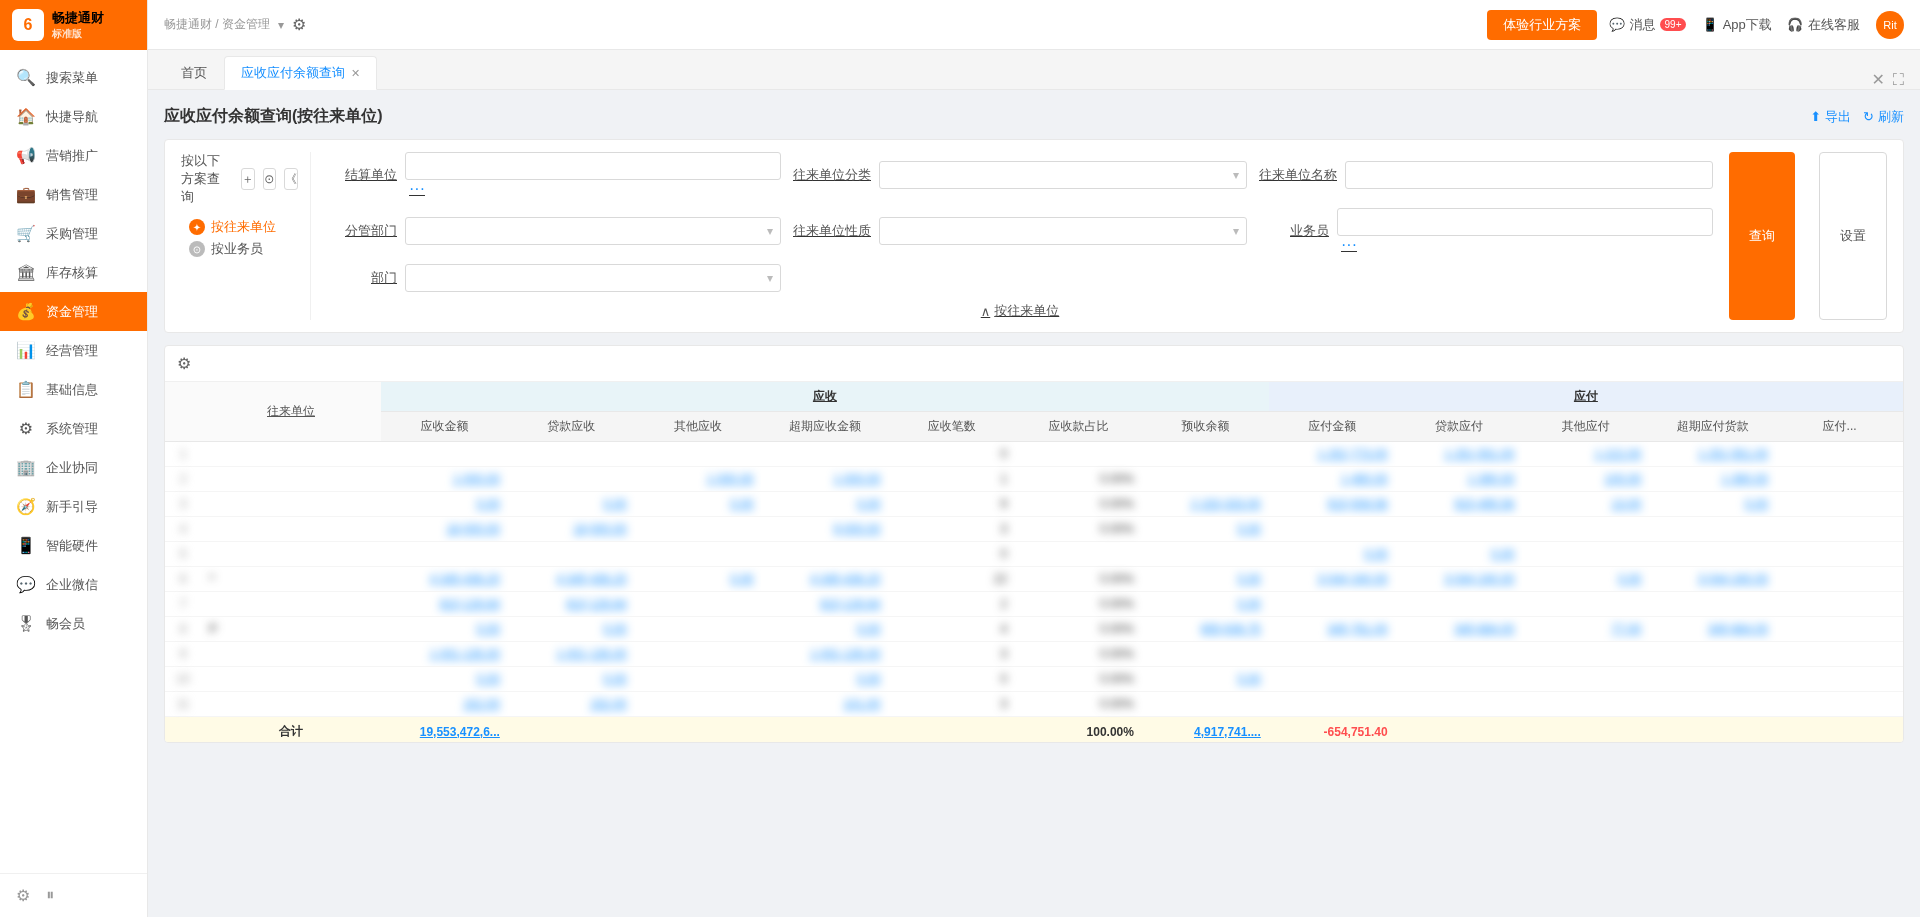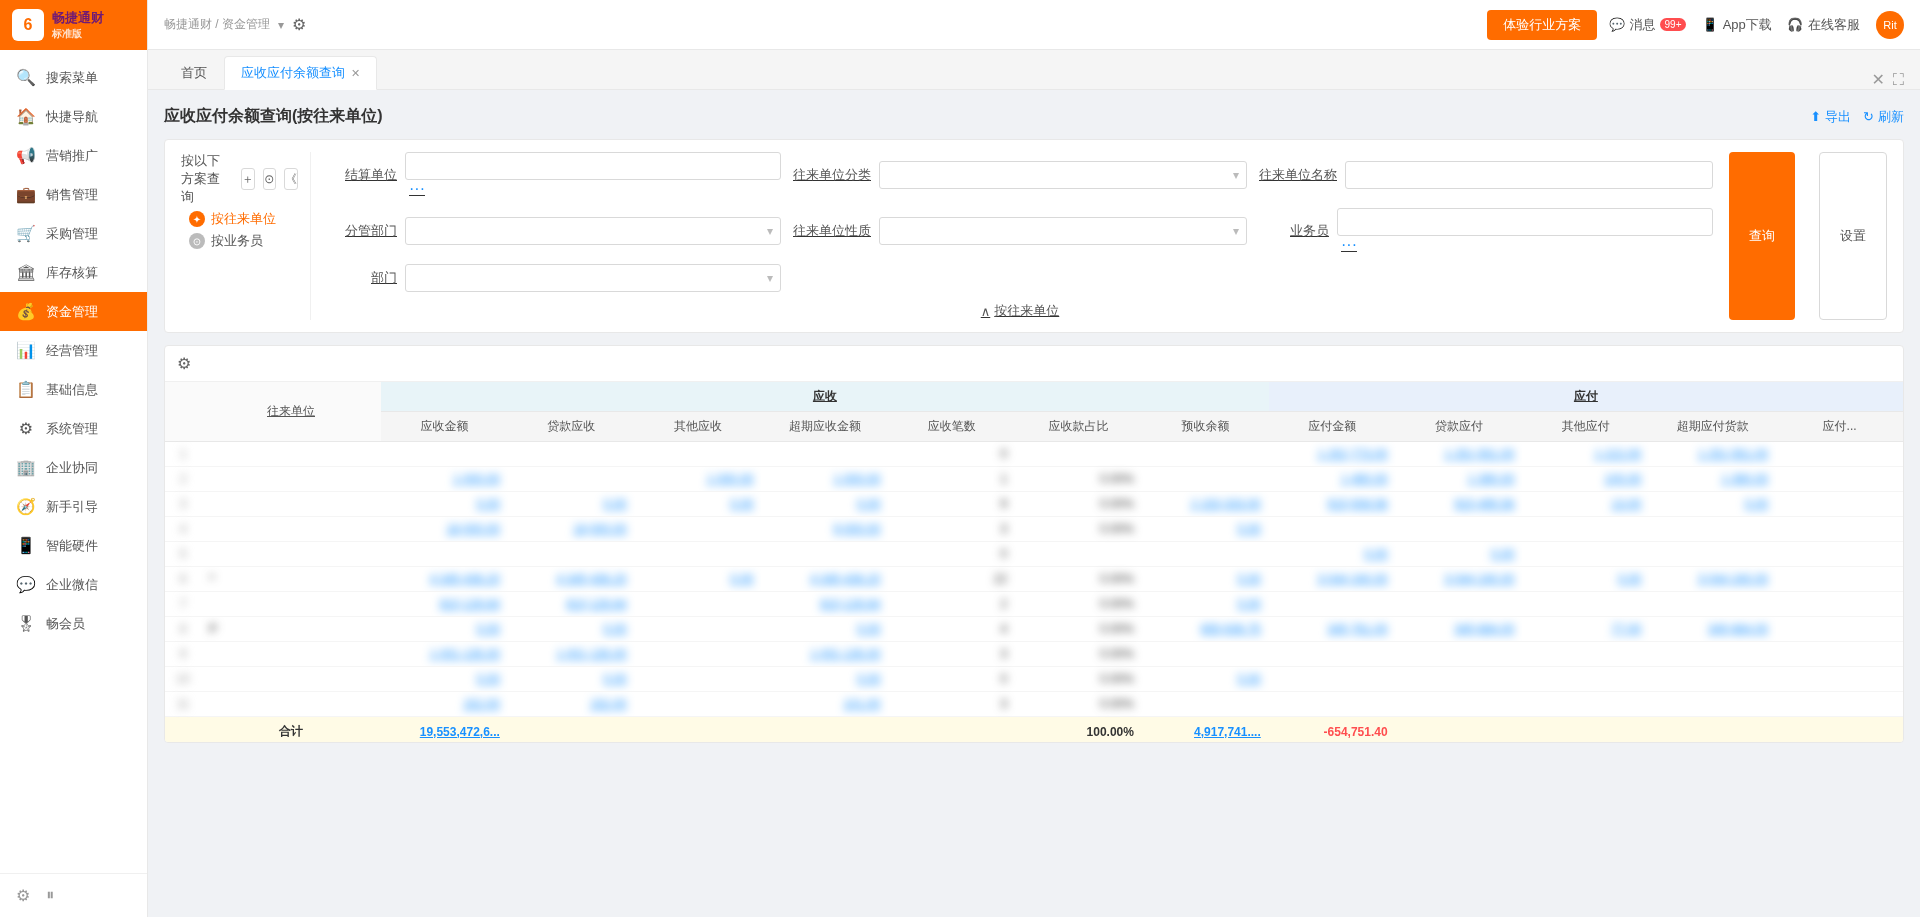--- a/index.html
+++ b/index.html
@@ -11,21 +11,21 @@
       background: #fff; border-right: 1px solid #e8e8e8; display: flex; flex-direction: column;
       z-index: 100;
     }
     .sidebar-logo {
       height: 50px; background: #ff6c00; display: flex; align-items: center; padding: 0 12px;
       color: #fff; font-size: 14px; font-weight: bold; gap: 8px;
     }
     .sidebar-logo-icon { width: 32px; height: 32px; background: #fff; border-radius: 6px; display: flex; align-items: center; justify-content: center; }
     .sidebar-logo-icon span { color: #ff6c00; font-size: 16px; font-weight: bold; }
     .sidebar-logo-text { display: flex; flex-direction: column; }
-    .sidebar-logo-text .main { font-size: 13px; color: #701a75; }
+    .sidebar-logo-text .main { font-size: 13px; color: #000000; }
     .sidebar-logo-text .sub { font-size: 10px; color: rgba(255,255,255,0.8); }
     .sidebar-menu { flex: 1; overflow-y: auto; padding: 8px 0; }
     .sidebar-item {
       display: flex; align-items: center; gap: 10px; padding: 10px 16px;
       cursor: pointer; color: #555; font-size: 13px; transition: background 0.2s;
     }
     .sidebar-item.active { background: #ff6c00; color: #fff; }
     .sidebar-item.active .menu-icon { color: #fff; }
     .menu-icon { font-size: 16px; width: 20px; text-align: center; }
     .sidebar-bottom { padding: 12px 16px; display: flex; gap: 16px; border-top: 1px solid #f0f0f0; }
@@ -78,21 +78,21 @@
     }
     .page-title { font-size: 16px; font-weight: bold; color: #333; }
     .title-actions { display: flex; gap: 12px; }
     .title-action { display: flex; align-items: center; gap: 4px; color: #1890ff; cursor: pointer; font-size: 13px; }
 
     
     .filter-panel {
       background: #fff; border: 1px solid #e8e8e8; border-radius: 4px;
       padding: 12px 16px; margin-bottom: 12px;
     }
-    .filter-top { display: flex; align-items: center; gap: 8px; margin-bottom: 4px; }
+    .filter-top { display: flex; align-items: center; gap: 8px; margin-bottom: 12px; }
     .filter-label { color: #555; font-size: 13px; }
     .filter-icon-btn { width: 22px; height: 22px; border: 1px solid #d9d9d9; border-radius: 3px; display: flex; align-items: center; justify-content: center; cursor: pointer; color: #666; font-size: 12px; }
     .filter-scheme-list { display: flex; flex-direction: column; gap: 4px; padding-left: 8px; }
     .filter-scheme-item { display: flex; align-items: center; gap: 6px; color: #555; cursor: pointer; font-size: 13px; }
     .filter-scheme-item.active { color: #ff6c00; }
     .filter-scheme-icon { width: 16px; height: 16px; border-radius: 50%; display: flex; align-items: center; justify-content: center; font-size: 10px; }
     .filter-scheme-icon.orange { background: #ff6c00; color: #fff; }
     .filter-scheme-icon.gray { background: #bbb; color: #fff; }
 
     .filter-rows { flex: 1; text-decoration: underline; }

